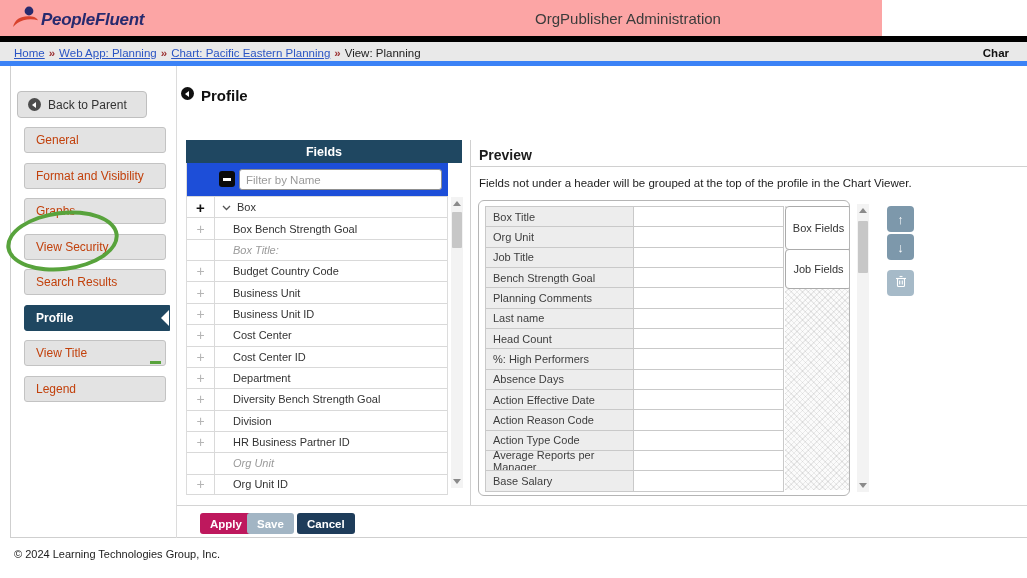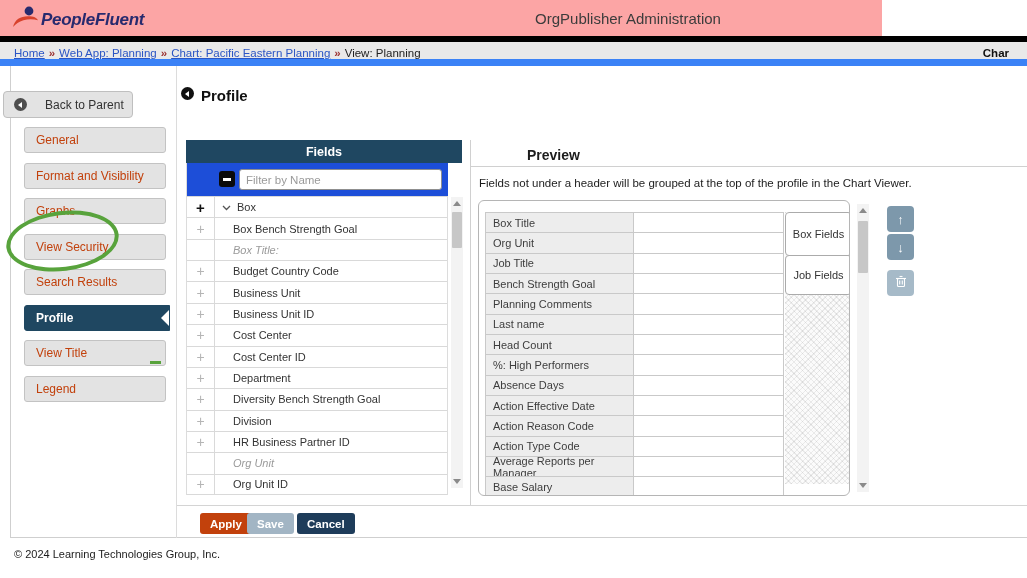--- a/index.html
+++ b/index.html
@@ -10,36 +10,36 @@
   
   .topbar { position:absolute; left:0; top:0; width:882px; height:36px; background:#fca5a5; }
   .logo { position:absolute; left:12px; top:5px; display:flex; align-items:center; }
   .logo-text { font-size:17px; font-weight:bold; font-style:italic; color:#272a6e; letter-spacing:-0.3px; }
   .app-title { position:absolute; left:628px; top:10px; transform:translateX(-50%);
                font-size:15px; color:#3c3c3c; white-space:nowrap; }
   .blackbar { position:absolute; left:0; top:36px; width:1027px; height:6px; background:#000; }
 
   
   .crumbbar { position:absolute; left:0; top:42px; width:1027px; height:24px;
-              background:#e9e9e9; border-bottom:7px solid #3b82f6; }
+              background:#e9e9e9; border-bottom:5px solid #3b82f6; }
   .crumbs { position:absolute; left:14px; top:5px; font-size:11.5px; white-space:nowrap; }
   .bc-item { color:#222; }
   .bc-item.link { color:#2b55c4; text-decoration:underline; cursor:pointer; }
   .bc-sep { color:#9c3434; font-weight:bold; margin:0 4px; }
   .crumb-right { position:absolute; right:18px; top:5px; font-size:11.5px; font-weight:bold; color:#111; }
 
   
   .frame { position:absolute; left:10px; top:66px; width:1017px; height:472px;
            border-left:1px solid #cfcfcf; border-bottom:1px solid #cfcfcf; }
   .sidebar-divider { position:absolute; left:176px; top:66px; width:1px; height:472px; background:#dcdcdc; }
 
   
-  .back-btn { position:absolute; left:3px; top:91px; width:130px; height:27px;
+  .back-btn { position:absolute; left:17px; top:91px; width:130px; height:27px;
               background:#e3e3e3; border:1px solid #bfbfbf; border-radius:4px;
-              display:flex; align-items:center; gap:18px; padding-left:10px;
+              display:flex; align-items:center; gap:7px; padding-left:10px;
               font-size:12px; color:#333; cursor:pointer; }
   .back-circle { width:13px; height:13px; border-radius:50%; background:#4d4d4d;
                  display:flex; align-items:center; justify-content:center; flex:0 0 13px; }
   .back-circle i { display:block; width:0; height:0; border-top:3px solid transparent;
                    border-bottom:3px solid transparent; border-right:4px solid #fff; margin-right:1px; }
   .sb-btn { position:absolute; left:24px; width:142px; height:26px;
             background:#e3e3e3; border:1px solid #c3c3c3; border-radius:3px;
             display:flex; align-items:center; padding-left:11px;
             font-size:12px; color:#c2410c; cursor:pointer; }
   .sb-btn.selected { background:#1f4761; border-color:#1f4761; color:#fff; font-weight:bold;
@@ -94,26 +94,26 @@
                        border-top:5px solid #8a8a8a; margin-bottom:4px; }
   .vscroll .track { flex:1; width:100%; position:relative; }
   .vscroll .thumb { position:absolute; left:1px; width:10px; background:#c7c7c7; border-radius:1px; }
   .f-scroll { left:451px; top:197px; height:291px; }
   .f-scroll .thumb { top:6px; height:36px; }
   .p-scroll { left:857px; top:204px; height:288px; }
   .p-scroll .thumb { top:8px; height:52px; }
 
   
   .panel-divider { position:absolute; left:470px; top:140px; width:1px; height:365px; background:#d0d0d0; }
-  .p-header { position:absolute; left:479px; top:147px; font-size:14px; font-weight:bold; color:#1c1c1c;margin-left:48px; }
+  .p-header { position:absolute; left:479px; top:147px; font-size:14px; font-weight:bold; color:#1c1c1c; }
   .p-header-rule { position:absolute; left:471px; top:166px; width:556px; height:1px; background:#d0d0d0; }
   .p-desc { position:absolute; left:479px; top:177px; font-size:11.5px; color:#1c1c1c; }
   .p-box { position:absolute; left:478px; top:200px; width:372px; height:296px;
            border:1px solid #b5b5b5; border-radius:6px; background:#fff;
-           padding:11px 6px; display:flex; overflow:hidden; }
+           padding:5px 6px; display:flex; overflow:hidden; }
   .p-rows { width:299px; flex:0 0 299px; }
   .p-row { display:flex; height:21.35px; margin-top:-1px; cursor:pointer; }
   .p-row:first-child { margin-top:0; }
   .p-label { width:149px; flex:0 0 149px; background:#ededed; border:1px solid #c9c9c9;
              font-size:11px; color:#3d3d3d; display:flex; align-items:center; padding-left:7px; }
   .p-value { flex:1; background:#fff; border:1px solid #c9c9c9; border-left:none; }
   .p-hatch { width:69px; flex:0 0 69px; margin-left:1px; position:relative;
              background:
                repeating-linear-gradient(45deg, rgba(0,0,0,0.07) 0 1px, transparent 1px 4px),
                repeating-linear-gradient(-45deg, rgba(0,0,0,0.07) 0 1px, transparent 1px 4px),
@@ -128,21 +128,21 @@
             color:#fff; font-size:13px; font-weight:bold; border:none; }
   .btn-up   { top:206px; background:#7d98ab; }
   .btn-down { top:234px; background:#7d98ab; }
   .btn-del  { top:270px; background:#a6bac8; }
 
   
   .action-rule { position:absolute; left:177px; top:505px; width:850px; height:1px; background:#d4d4d4; }
   .act-btn { position:absolute; top:513px; height:21px; border:none; border-radius:3px;
              color:#fff; font-size:11.5px; font-weight:bold; font-family:inherit;
              padding:0 10px; cursor:pointer; }
-  .btn-apply  { left:200px; background:#c2410c; }
+  .btn-apply  { left:200px; background:#be185d; }
   .btn-save   { left:247px; background:#a2b5c4; }
   .btn-cancel { left:297px; background:#1e3c5a; }
 
   .footer { position:absolute; left:14px; top:548px; font-size:11px; color:#1c1c1c; }
 </style>
 </head>
 <body>
 
 <div class="page">
 

